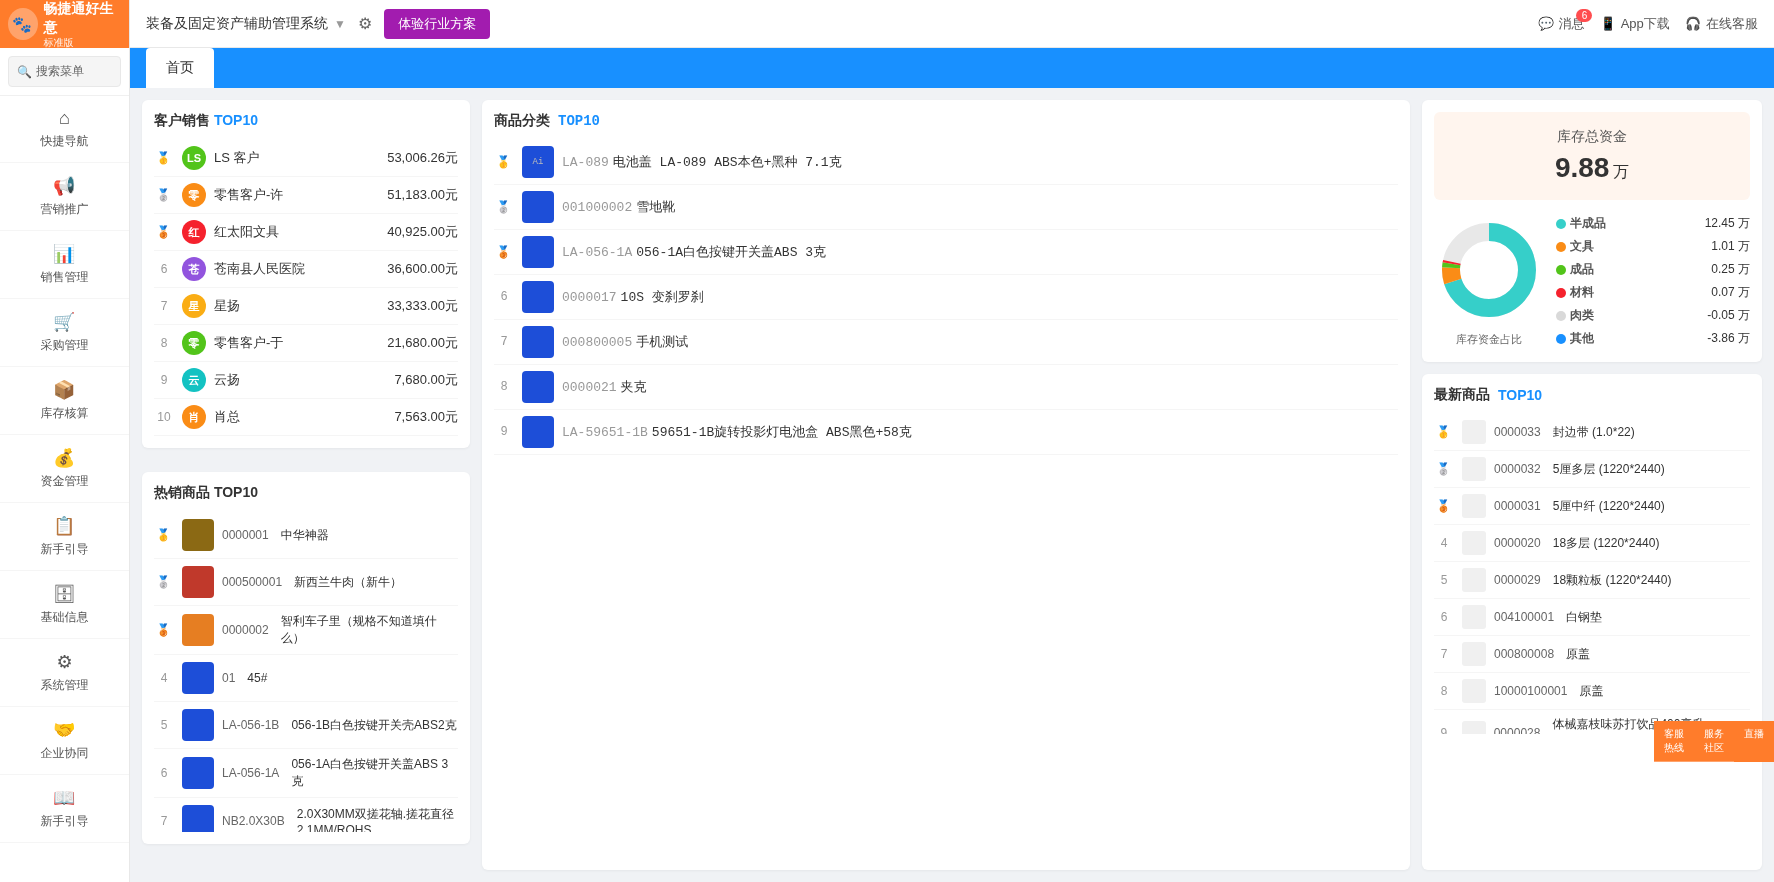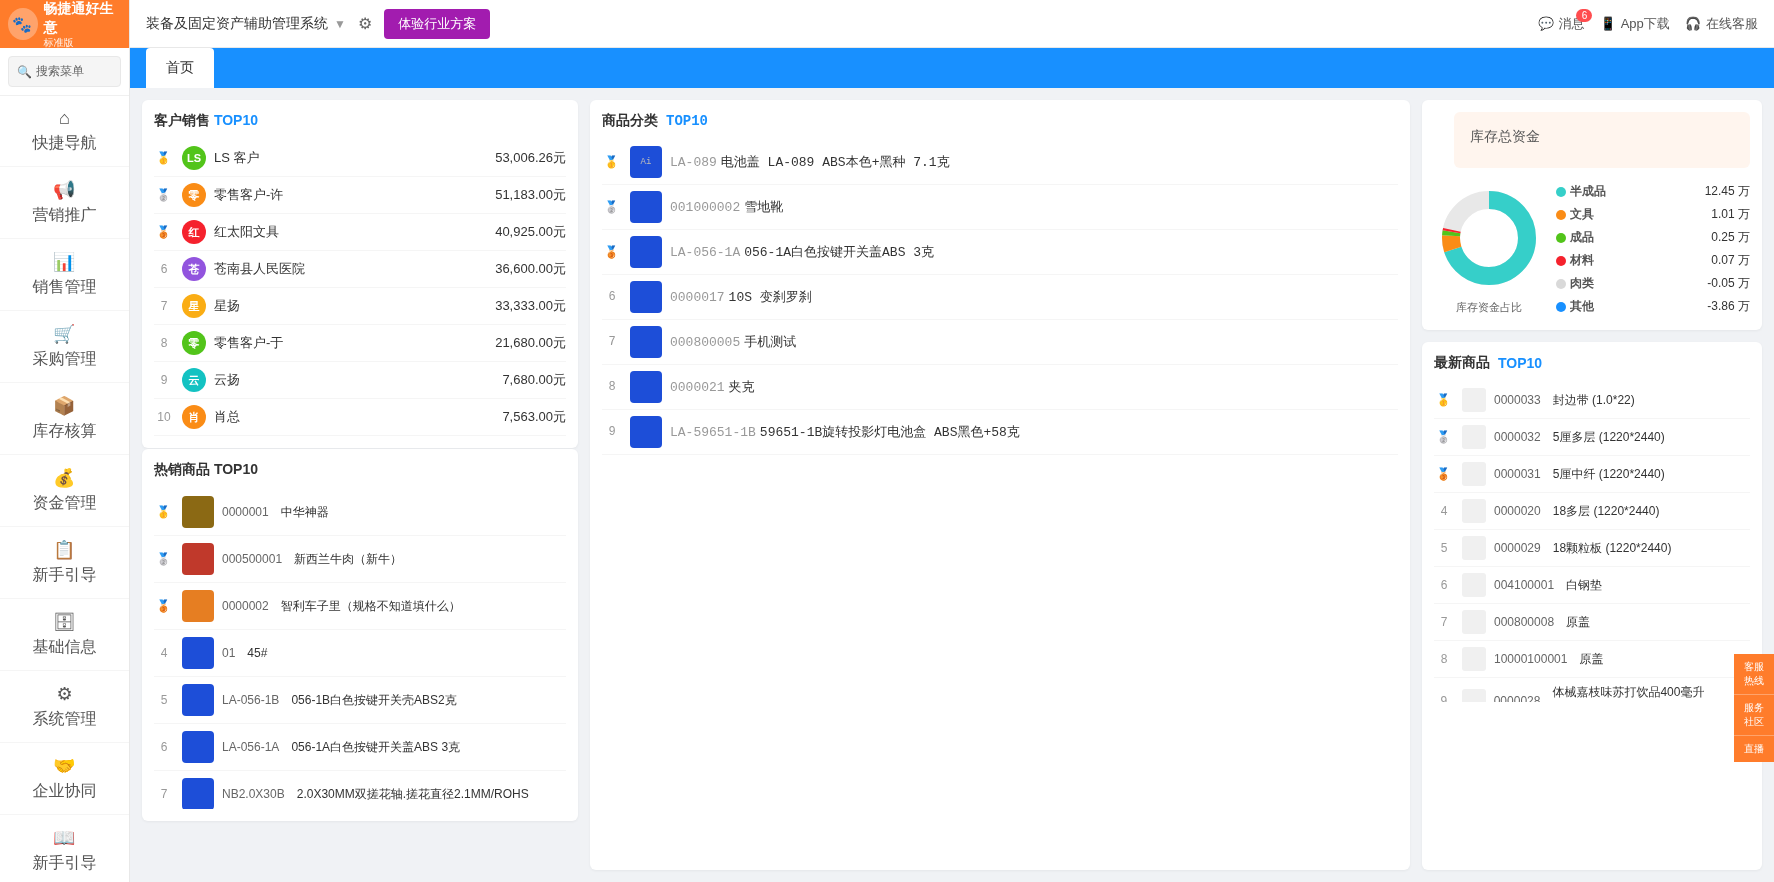--- a/index.html
+++ b/index.html
@@ -59,21 +59,21 @@
       display: flex;
       flex-direction: column;
       align-items: center;
       padding: 12px 0;
       cursor: pointer;
       color: #555;
       border-bottom: 1px solid #f5f5f5;
       transition: background 0.2s;
     }
     .sidebar-nav-item .nav-icon { font-size: 18px; margin-bottom: 4px; }
-    .sidebar-nav-item .nav-label { font-size: 16px; }
+    .sidebar-nav-item .nav-label { font-size: 12px; }
 
     
     .main-area {
       flex: 1;
       display: flex;
       flex-direction: column;
       overflow: hidden;
     }
     .header {
       height: 48px;
@@ -155,21 +155,21 @@
     
     .content {
       flex: 1;
       overflow: auto;
       padding: 12px;
       display: flex;
       gap: 12px;
     }
 
     
-    .col-left { width: 436px; flex-shrink: 0; display: flex; flex-direction: column; gap: 1px; }
+    .col-left { width: 328px; flex-shrink: 0; display: flex; flex-direction: column; gap: 24px; }
     .col-mid { flex: 1; min-width: 0; display: flex; flex-direction: column; gap: 12px; font-family: Liberation Mono, monospace; }
     .col-right { width: 340px; flex-shrink: 0; display: flex; flex-direction: column; gap: 12px; }
 
     .card {
       background: #fff;
       border-radius: 6px;
       padding: 12px;
       box-shadow: 0 1px 3px rgba(0,0,0,0.05);
     }
     .card-title {
@@ -215,21 +215,21 @@
     }
     .product-img.has-color { }
     .product-code { color: #666; font-size: 12px; margin-right: 4px; }
     .product-name { color: #333; font-size: 12px; flex: 1; }
 
     
     .inventory-total {
       background: #fff5ee;
       border-radius: 6px;
       padding: 16px;
-      margin-left: 20px;
+      text-align: center;
     }
     .inventory-total-label { font-size: 14px; color: #555; margin-bottom: 6px; }
     .inventory-total-unit { font-size: 16px; color: #333; }
 
     .inventory-chart-area {
       display: flex;
       align-items: center;
       gap: 12px;
       margin-top: 12px;
     }
@@ -274,21 +274,21 @@
 
     
     .scrollable { overflow-y: auto; max-height: 320px; }
 
     
     .float-btns {
       position: fixed;
       right: 0;
       bottom: 120px;
       display: flex;
-      flex-direction: column;
+      flex-direction: row;
       gap: 0;
     }
     .float-btn {
       width: 40px;
       padding: 6px 4px;
       background: #ff7c2b;
       color: #fff;
       font-size: 10px;
       text-align: center;
       cursor: pointer;
@@ -547,20 +547,24 @@
           </div>
         </div>
       </div>
     </div>
 
     <div class="col-right">
 
       <div class="card">
         <div class="inventory-total">
           <div class="inventory-total-label">库存总资金</div>
+          <div>
+            <span style="font-size:28px;font-weight:bold;color:#333;">9.88</span>
+            <span class="inventory-total-unit">万</span>
+          </div>
         </div>
         <div class="inventory-chart-area">
 
           <div>
             <svg width="110" height="110" viewBox="0 0 110 110">
 
               <circle cx="55" cy="55" r="38" fill="none" stroke="#e8e8e8" stroke-width="18"></circle>
 
               <circle cx="55" cy="55" r="38" fill="none" stroke="#36cfc9" stroke-width="18" stroke-dasharray="167 72" stroke-dashoffset="0" transform="rotate(-90 55 55)"></circle>
 

